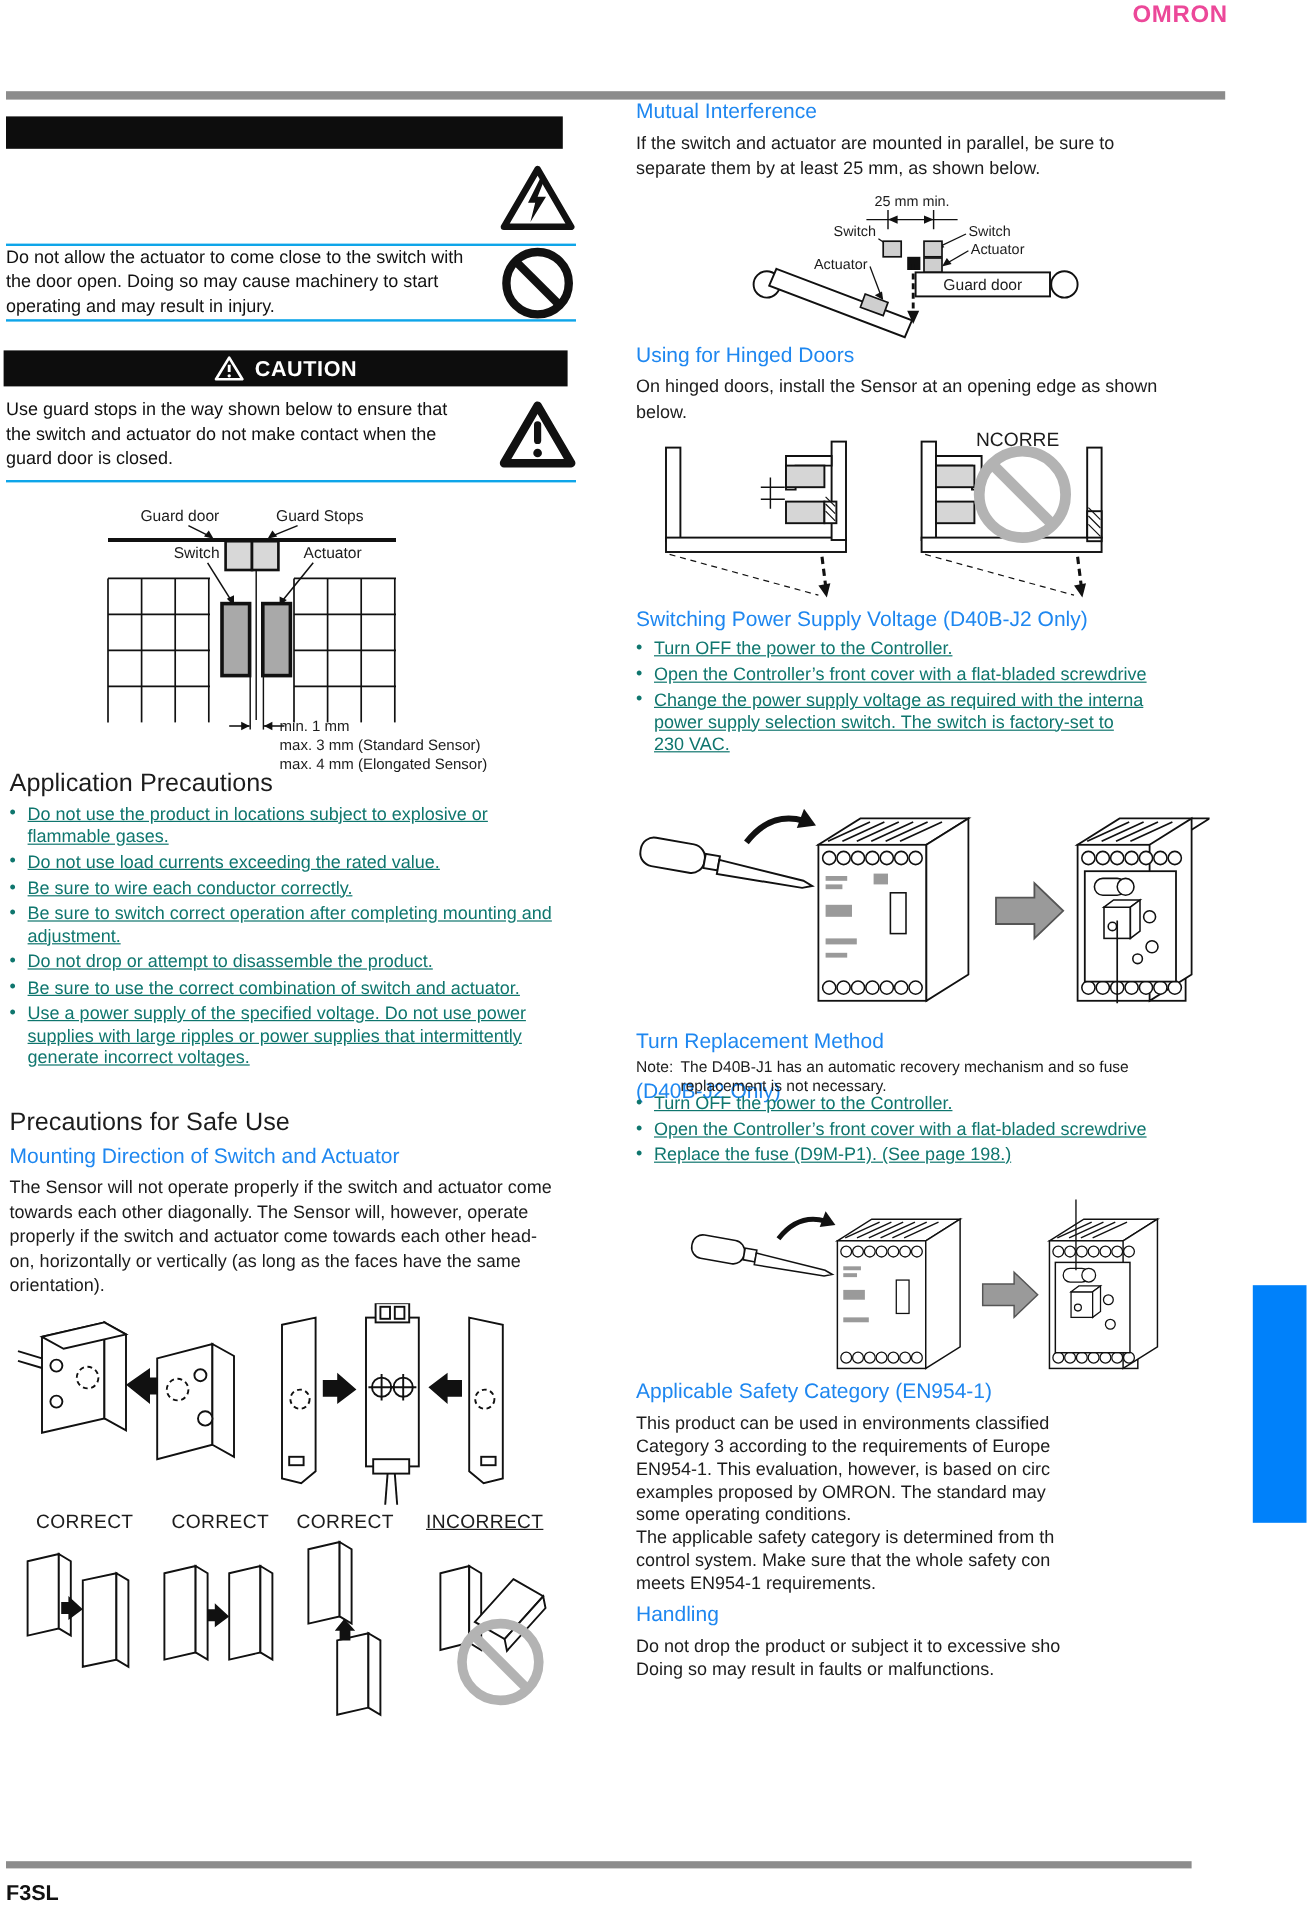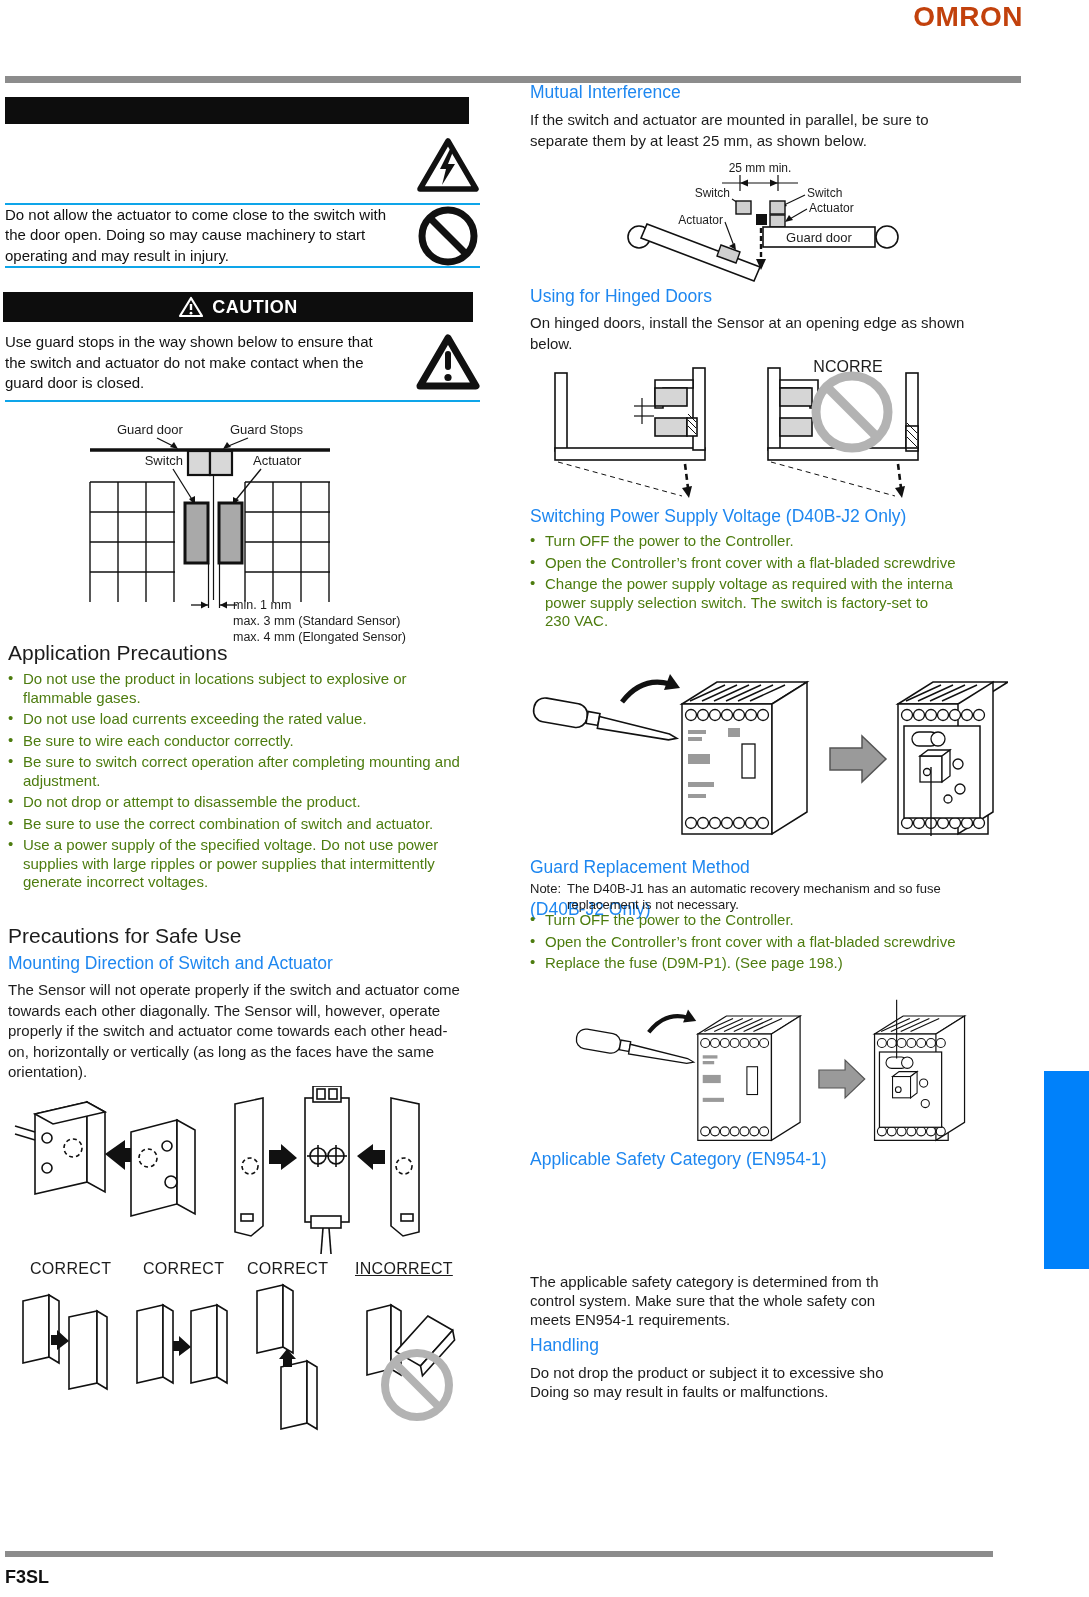--- a/index.html
+++ b/index.html
@@ -1,28 +1,28 @@
 <!DOCTYPE html>
 <html><head>
 <meta charset="utf-8">
 <style>
   html,body{margin:0;padding:0;background:#ffffff;}
   #page{position:relative;width:1089px;height:1597px;background:#fff;overflow:hidden;
         font-family:"Liberation Sans","DejaVu Sans",sans-serif;color:#111;}
   .abs{position:absolute;}
   .rule{background:#8c8c8c;}
-  .brand{font-weight:900;font-size:28px;letter-spacing:.5px;color:#c2410c;}
+  .brand{font-weight:900;font-size:20px;letter-spacing:.5px;color:#ec4899;}
   .h-black{font-size:21px;color:#1c1c1c;}
   .h-blue{font-size:17.5px;color:#1e87f0;}
   .body-txt{font-size:15px;line-height:20.5px;white-space:pre-line;color:#1c1c1c;}
   .body-tight{font-size:15px;line-height:19px;white-space:pre-line;color:#1c1c1c;}
   .note-row{display:flex;gap:6px;font-size:13px;line-height:15.5px;color:#1c1c1c;}
   .note-row .nb{white-space:pre-line;}
   .bullets .bi{position:relative;padding-left:15px;margin-bottom:3px;
-               font-size:15px;line-height:18.5px;white-space:pre-line;color:#4d7c0f;}
+               font-size:15px;line-height:18.5px;white-space:pre-line;color:#0f766e;text-decoration:underline;}
   .bullets .bi::before{content:"\2022";position:absolute;left:0;top:-1px;}
   .warnrow{display:flex;align-items:center;border-bottom:2px solid #0ea5e9;}
   .warnrow .wtxt{flex:1;font-size:15px;line-height:20.5px;white-space:pre-line;padding-right:6px;}
   .warnrow .wicon{width:70px;display:flex;justify-content:flex-end;}
   .cbar{background:#0d0d0d;color:#fff;display:flex;align-items:center;justify-content:center;gap:8px;}
   .cbar .clabel{font-weight:bold;font-size:18px;letter-spacing:.5px;}
   .verdict{font-size:16px;color:#1c1c1c;letter-spacing:.3px;}
   svg{display:block;}
   svg text{fill:#1c1c1c;}
 </style>
@@ -426,21 +426,21 @@
         </g>
         <circle cx="428" cy="120" r="5"></circle>
           <circle cx="430" cy="145" r="5"></circle>
           <circle cx="418" cy="155" r="4"></circle>
       </g>
       <line x1="401" y1="125" x2="401" y2="196" stroke="#111" stroke-width="1.4" transform="translate(0,-2)"></line>
     </g>
   </svg>
 
   <div class="abs h-blue" style="left:530px;top:836px;line-height:21px;white-space:pre-line;">
-    <div>Guard Replacement Method</div>
+    <div>Turn Replacement Method</div>
     <div>(D40B-J2 Only)</div>
   </div>
   <div class="abs note-row" style="left:530px;top:881px;width:478px;">
     <span>Note:</span>
     <span class="nb">The D40B-J1 has an automatic recovery mechanism and so fuse
 replacement is not necessary.</span>
   </div>
   <div class="abs bullets" style="left:530px;top:911px;width:478px;">
     <div class="bi">Turn OFF the power to the Controller.</div>
     <div class="bi">Open the Controller’s front cover with a flat-bladed screwdrive</div>
@@ -527,20 +527,25 @@
           <circle cx="397" cy="128" r="3.5"></circle>
         </g>
         <circle cx="428" cy="120" r="5"></circle>
           <circle cx="430" cy="145" r="5"></circle>
       </g>
       <line x1="395" y1="90" x2="395" y2="18" stroke="#111" stroke-width="1.4"></line>
     </g>
   </svg>
 
   <div class="abs h-blue" style="left:530px;top:1149px;">Applicable Safety Category (EN954-1)</div>
+  <div class="abs body-tight" style="left:530px;top:1177px;width:478px;">This product can be used in environments classified
+Category 3 according to the requirements of Europe
+EN954-1. This evaluation, however, is based on circ
+examples proposed by OMRON. The standard may
+some operating conditions.</div>
   <div class="abs body-tight" style="left:530px;top:1272px;width:478px;">The applicable safety category is determined from th
 control system. Make sure that the whole safety con
 meets EN954-1 requirements.</div>
 
   <div class="abs h-blue" style="left:530px;top:1335px;">Handling</div>
   <div class="abs body-tight" style="left:530px;top:1363px;width:478px;">Do not drop the product or subject it to excessive sho
 Doing so may result in faults or malfunctions.</div>
 
   <div class="abs" style="left:1044px;top:1071px;width:45px;height:198px;background:#0081fa;"></div>
 

